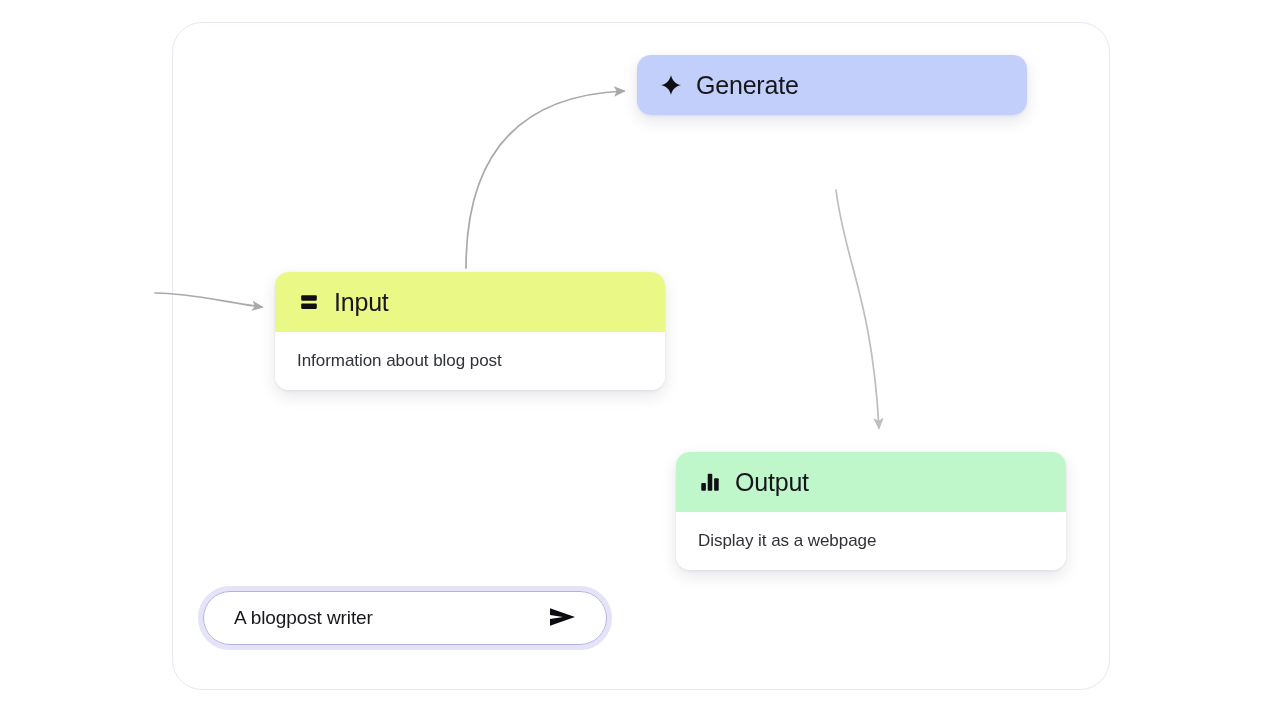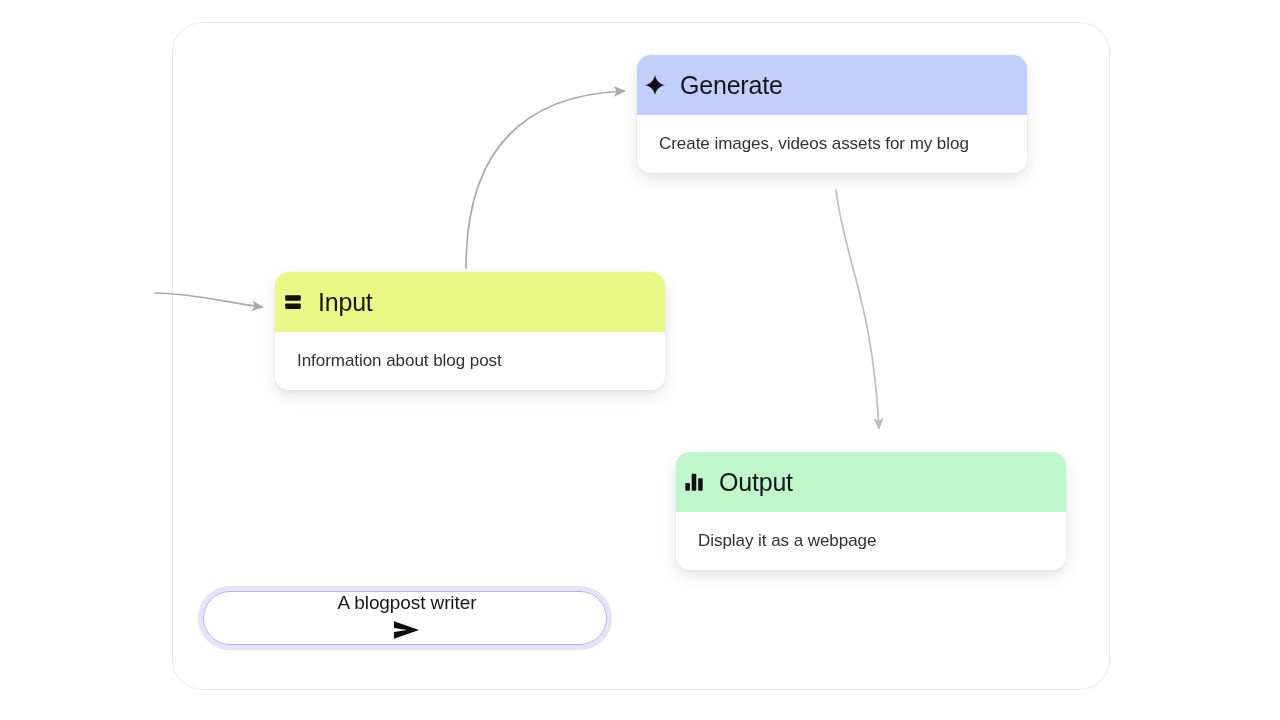--- a/index.html
+++ b/index.html
@@ -50,21 +50,21 @@
     border-radius: 14px;
     background: #ffffff;
     box-shadow: 0 6px 16px rgba(28, 30, 60, 0.11),
                 0 1px 3px rgba(28, 30, 60, 0.07);
     overflow: hidden;
   }
   .node-header {
     display: flex;
     align-items: center;
     gap: 13px;
-    padding: 0 6px;
+    padding: 0 22px;
     height: 60px;
     box-sizing: border-box;
   }
   .node-title {
     font-size: 25px;
     letter-spacing: -0.2px;
     color: #16161c;
   }
   .node-icon {
     display: flex;
@@ -109,21 +109,20 @@
   #prompt-bar-inner {
     position: absolute;
     left: 0; top: 0; right: 0; bottom: 0;
     border-radius: 999px;
     border: 1.5px solid #b3b1e6;
     box-sizing: border-box;
     display: flex;
     align-items: center;
     padding: 0 26px 0 30px;
     background: #ffffff;
-    flex-direction: column;
   }
   #prompt-text {
     flex: 1 1 auto;
     font-size: 19px;
     color: #17171d;
     letter-spacing: -0.1px;
   }
   #send-button {
     flex: 0 0 auto;
     width: 34px;
@@ -163,23 +162,20 @@
 
   <div class="node" id="node-generate">
     <div class="node-header" style="background:#c2cffa">
       <span class="node-icon">
         <svg width="22" height="22" viewBox="0 0 24 24" xmlns="http://www.w3.org/2000/svg">
           <path d="M12 1 C12.9 6.6 17.4 11.1 23 12 C17.4 12.9 12.9 17.4 12 23
                    C11.1 17.4 6.6 12.9 1 12 C6.6 11.1 11.1 6.6 12 1 Z" fill="#101014"></path>
         </svg>
       </span>
       <span class="node-title">Generate</span>
-    </div>
-    <div class="node-body">
-      <span class="node-desc">Create images, videos assets for my blog</span>
     </div>
   </div>
 
   <div class="node" id="node-output">
     <div class="node-header" style="background:#bff7cb">
       <span class="node-icon">
         <svg width="22" height="22" viewBox="0 0 24 24" xmlns="http://www.w3.org/2000/svg">
           <rect x="2.5" y="13" width="5" height="8.5" rx="1" fill="#101014"></rect>
           <rect x="9.5" y="3" width="5" height="18.5" rx="1" fill="#101014"></rect>
           <rect x="16.5" y="8" width="5" height="13.5" rx="1" fill="#101014"></rect>

